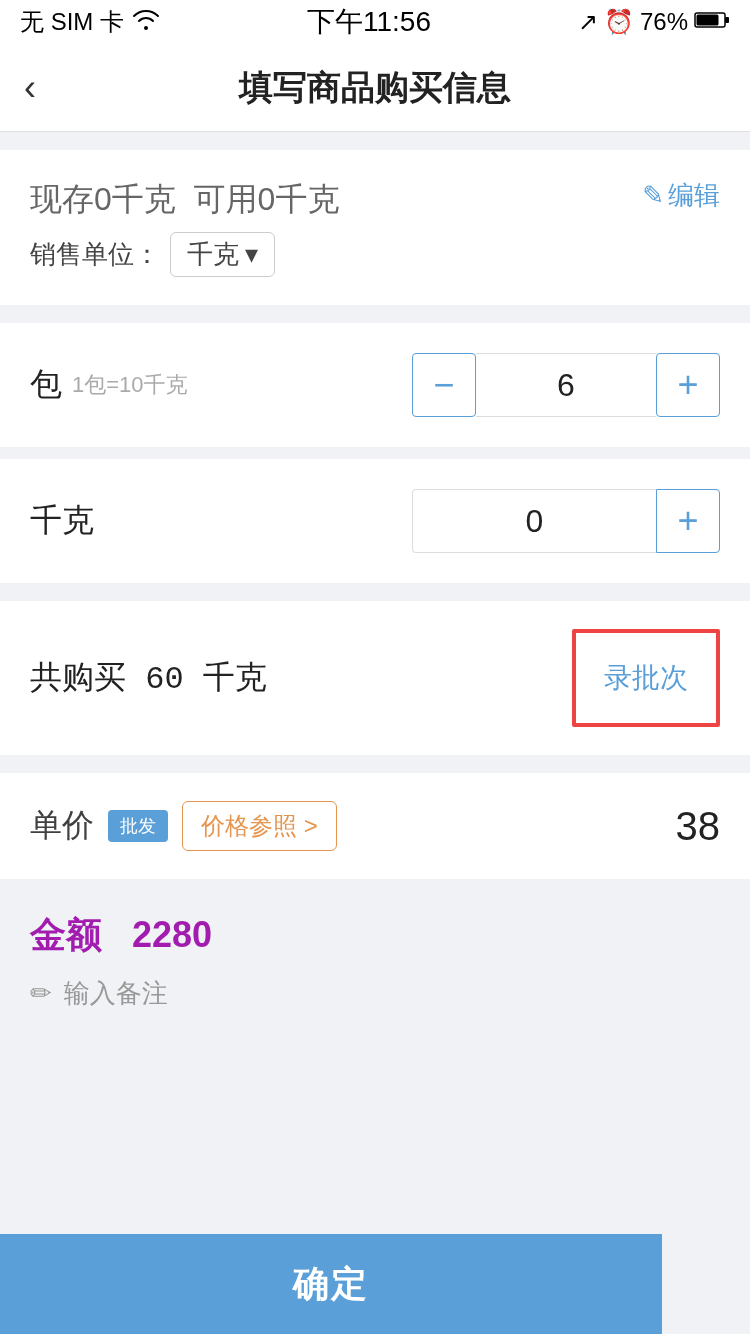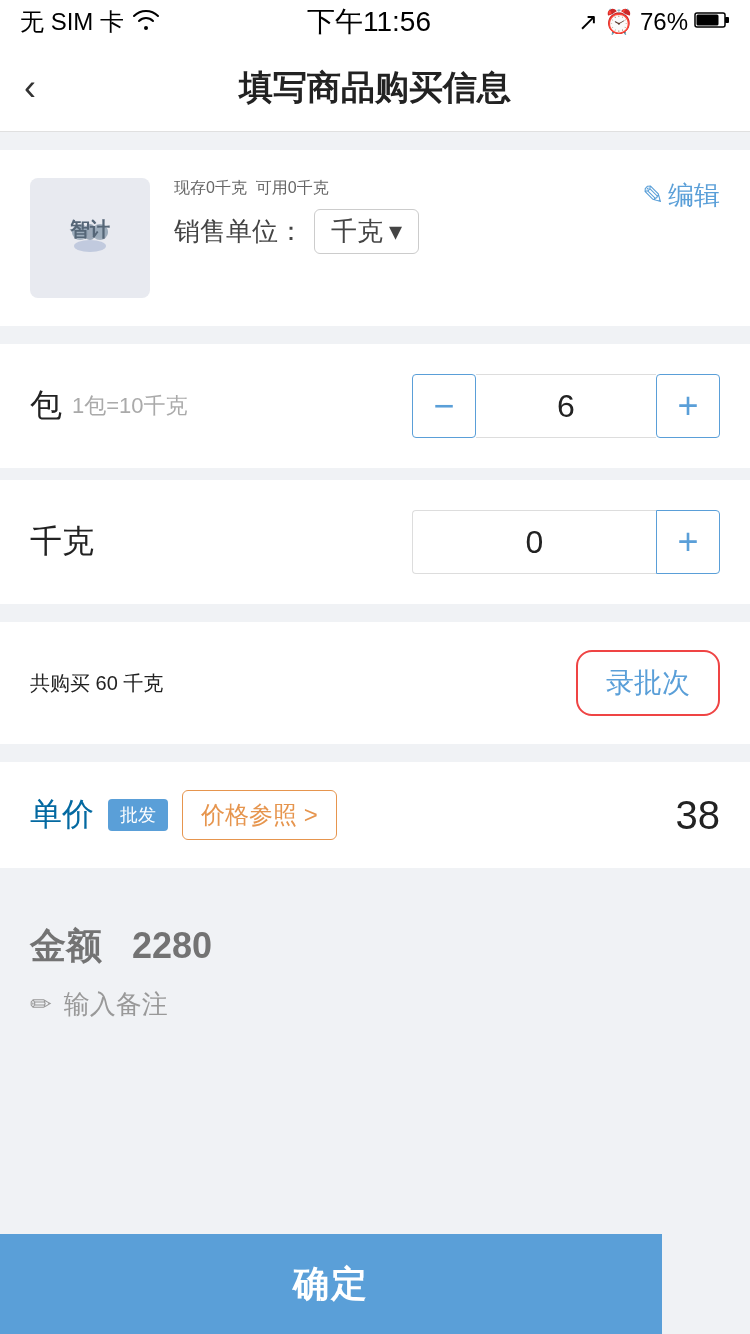--- a/index.html
+++ b/index.html
@@ -70,21 +70,21 @@
       border-radius: 8px;
       display: flex;
       align-items: center;
       justify-content: center;
       flex-shrink: 0;
       margin-right: 24px;
     }
     .product-image svg { width: 60px; height: 60px; }
     .product-info { flex: 1; }
     .product-name { font-size: 30px; font-weight: 600; color: #222; margin-bottom: 10px; }
-    .product-stock { font-size: 16px; color: #666; margin-bottom: 10px; }
+    .product-stock { font-size: 32px; color: #666; margin-bottom: 10px; }
     .product-unit-row { display: flex; align-items: center; font-size: 26px; color: #444; }
     .unit-selector {
       margin-left: 10px;
       border: 1px solid #ccc;
       border-radius: 6px;
       padding: 4px 16px;
       font-size: 26px;
       color: #444;
       background: #fff;
       display: flex;
@@ -184,48 +184,48 @@
 
     
     .summary-section {
       background: #fff;
       margin-top: 18px;
       padding: 28px 30px;
       display: flex;
       align-items: center;
       justify-content: space-between;
     }
-    .summary-text { font-size: 20px; color: #222; }
+    .summary-text { font-size: 32px; color: #222; font-family: Liberation Mono, monospace; }
     .batch-btn {
-      border: 2px solid #ef4444;
+      border: 4px solid #ef4444;
       color: #5a9fd8;
       background: #fff;
-      border-radius: 16px;
-      padding: 12px 28px;
+      border-radius: 2px;
+      padding: 26px 28px;
       font-size: 28px;
       cursor: pointer;
     }
 
     
     .price-section {
       background: #fff;
       margin-top: 18px;
       padding: 28px 30px;
     }
     .price-row {
       display: flex;
       align-items: center;
       justify-content: space-between;
     }
     .price-label-group {
       display: flex;
       align-items: center;
       gap: 14px;
     }
-    .price-label { font-size: 32px; color: #0369a1; }
+    .price-label { font-size: 32px; color: #404040; }
     .price-tag {
       background: #5a9fd8;
       color: #fff;
       border-radius: 4px;
       padding: 4px 12px;
       font-size: 18px;
     }
     .price-ref-btn {
       border: 1px solid #e6954e;
       color: #e6954e;
@@ -239,21 +239,21 @@
       gap: 4px;
     }
     .price-value { font-size: 40px; color: #222; font-weight: 500; }
 
     
     .amount-section {
       background: #f0f2f5;
       margin-top: 4px;
       padding: 28px 30px 16px 30px;
     }
-    .amount-row { font-size: 36px; color: #737373; font-weight: 600; margin-bottom: 16px; margin-top: 22px; }
+    .amount-row { font-size: 36px; color: #a21caf; font-weight: 600; margin-bottom: 16px; }
     .remark-row {
       display: flex;
       align-items: center;
       gap: 12px;
       font-size: 26px;
       color: #999;
     }
 
     
     .empty-space {
@@ -308,31 +308,20 @@
     </span>
   </div>
 </div>
 
 <div class="nav-bar">
   <div class="nav-back">‹</div>
   <div class="nav-title">填写商品购买信息</div>
 </div>
 
 <div class="product-section" style="position:relative;">
-  <div class="product-image">
-    <svg viewBox="0 0 60 60" fill="none" xmlns="http://www.w3.org/2000/svg">
-      <circle cx="20" cy="24" r="8" fill="#8899aa" opacity="0.7"></circle>
-      <circle cx="40" cy="24" r="8" fill="#8899aa" opacity="0.7"></circle>
-      <ellipse cx="30" cy="24" rx="6" ry="8" fill="#8899aa" opacity="0.8"></ellipse>
-      <ellipse cx="20" cy="24" rx="8" ry="6" fill="#99aabb" opacity="0.6"></ellipse>
-      <ellipse cx="40" cy="24" rx="8" ry="6" fill="#99aabb" opacity="0.6"></ellipse>
-      <ellipse cx="30" cy="38" rx="16" ry="6" fill="#99aacc" opacity="0.5"></ellipse>
-      <text x="30" y="28" text-anchor="middle" font-size="20" fill="#556677" font-weight="bold" font-family="sans-serif">智计</text>
-    </svg>
-  </div>
   <div class="product-info">
     <div class="product-stock">
       <span>现存0千克</span>&nbsp;&nbsp;<span>可用0千克</span>
     </div>
     <div class="product-unit-row">
       <span>销售单位：</span>
       <div class="unit-selector">
         <span>千克</span>
         <span>▾</span>
       </div>

